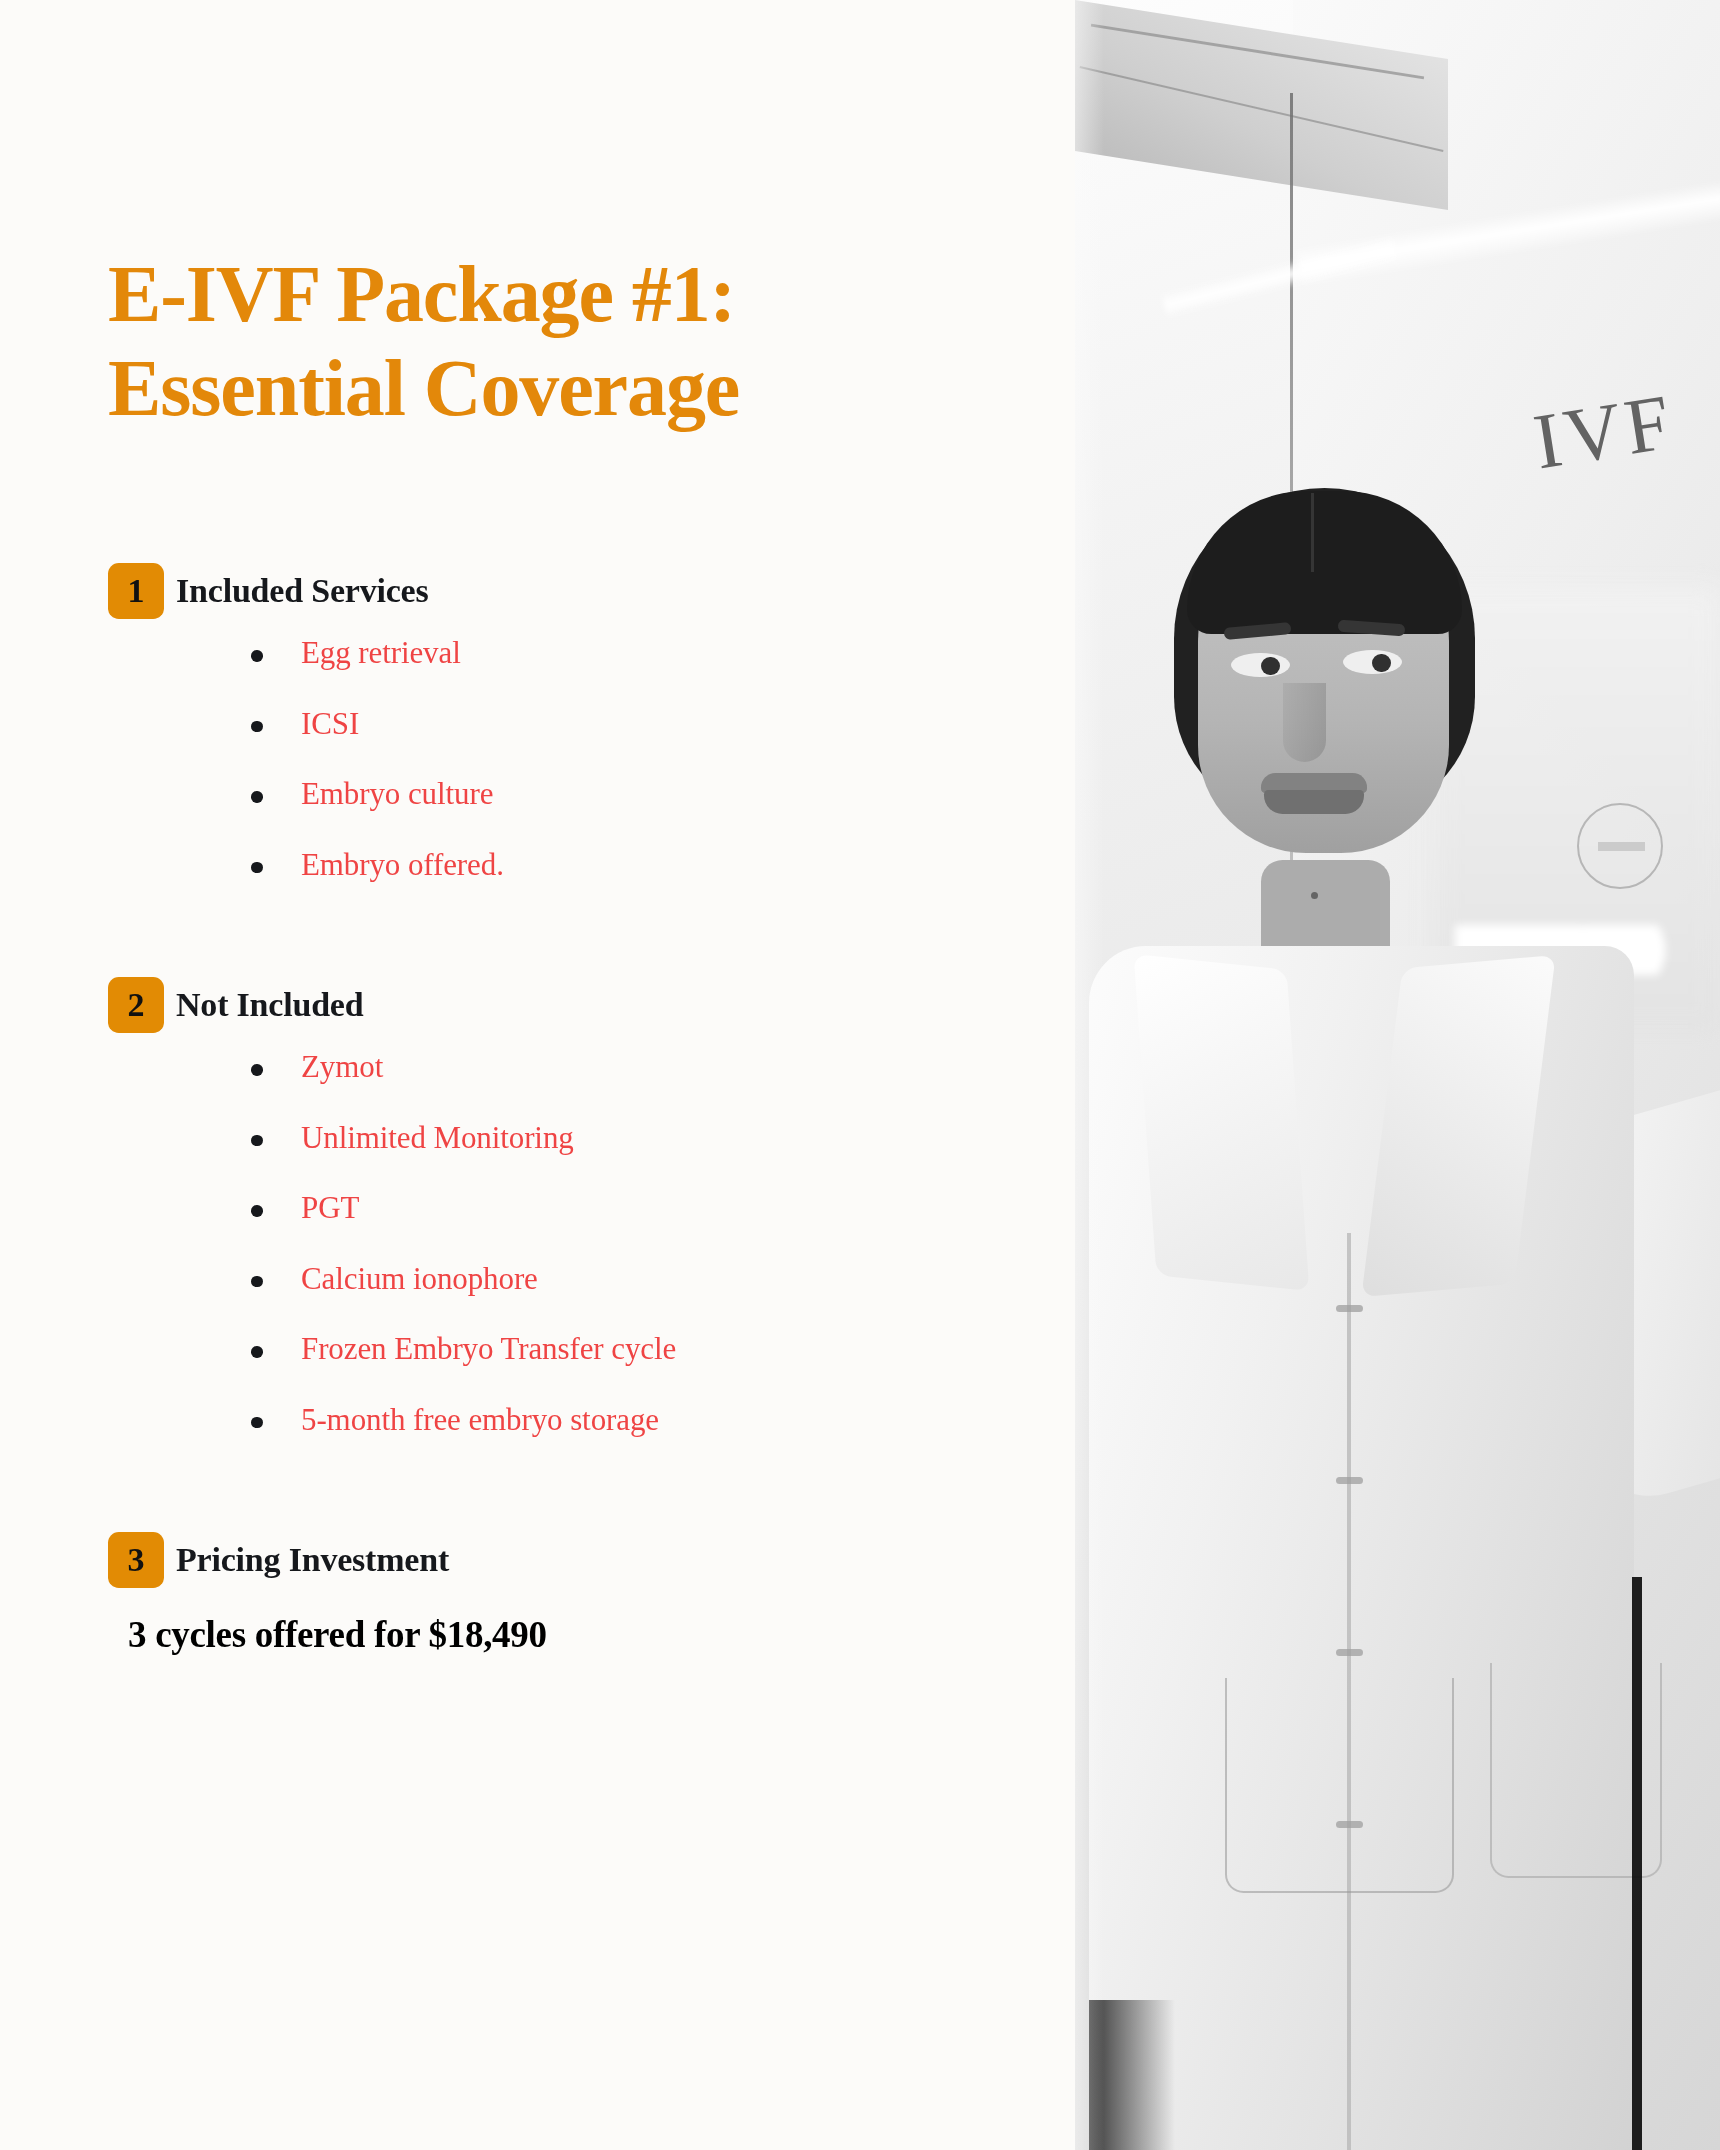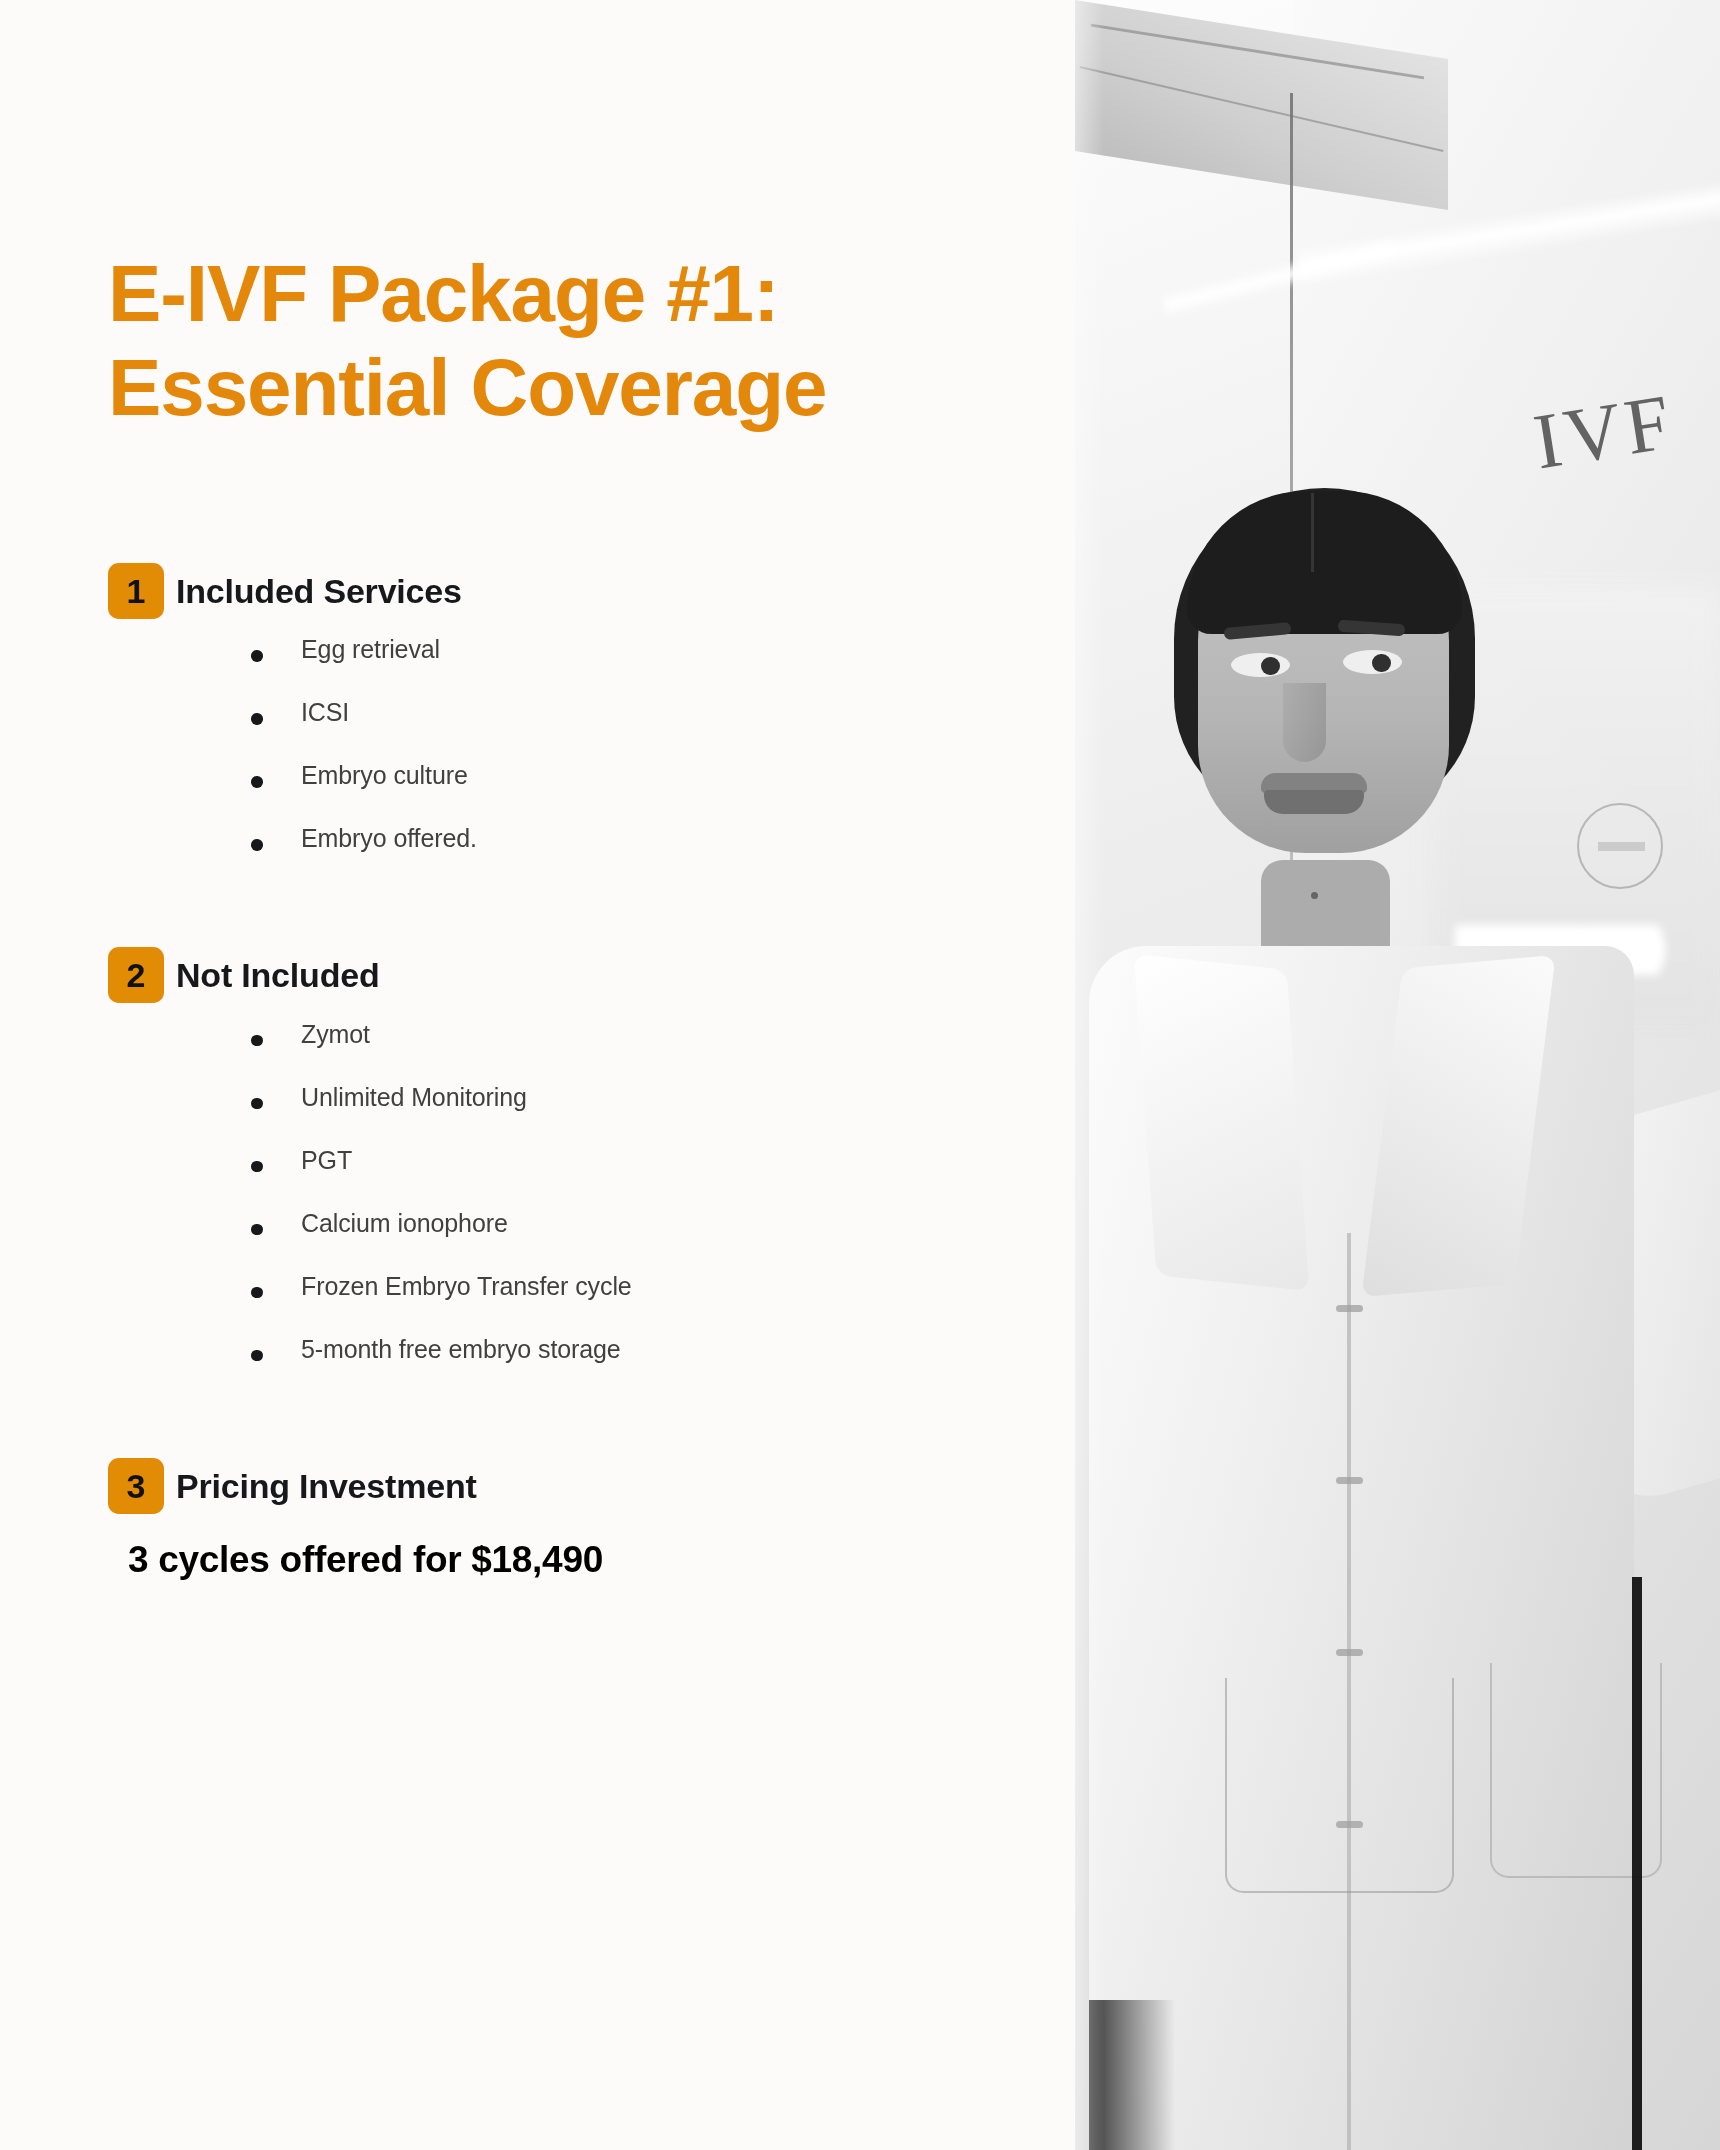--- a/index.html
+++ b/index.html
@@ -18,20 +18,21 @@
     display:flex;
   }
 
   
   .content-panel {
     width:1075px;
     height:2151px;
     position:relative;
     background:#FCFBF9;
     padding:0 0 0 108px;
+    font-family:Liberation Serif, serif;
   }
 
   .page-title {
     position:absolute;
     left:108px;
     top:247px;
     width:896px;
     color:#E3880A;
     font-size:80px;
     font-weight:700;
@@ -86,22 +87,22 @@
   }
 
   .bullets {
     list-style:none;
     margin-top:14.3px;
     padding-left:143px;
   }
 
   .bullet {
     position:relative;
-    color:#404040;
-    font-size:25px;
+    color:#ef4444;
+    font-size:31px;
     font-weight:400;
     line-height:1.24;
     padding-left:50px;
     margin-bottom:32px;
     letter-spacing:-0.1px;
   }
   .bullet:last-child { margin-bottom:0; }
 
   .bullet .dot {
     position:absolute;

